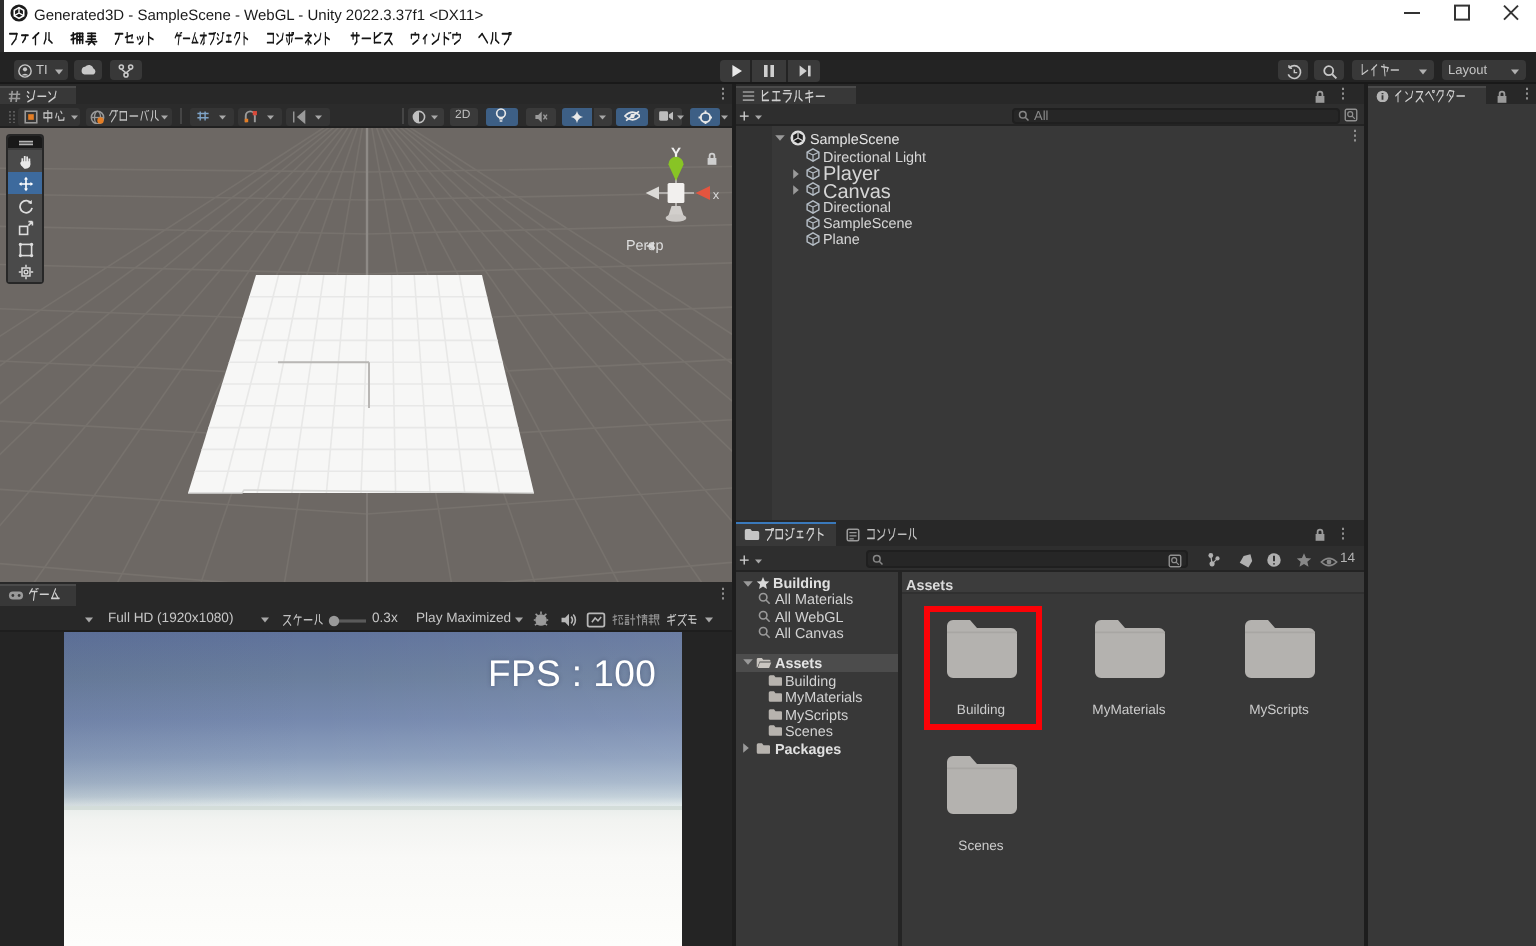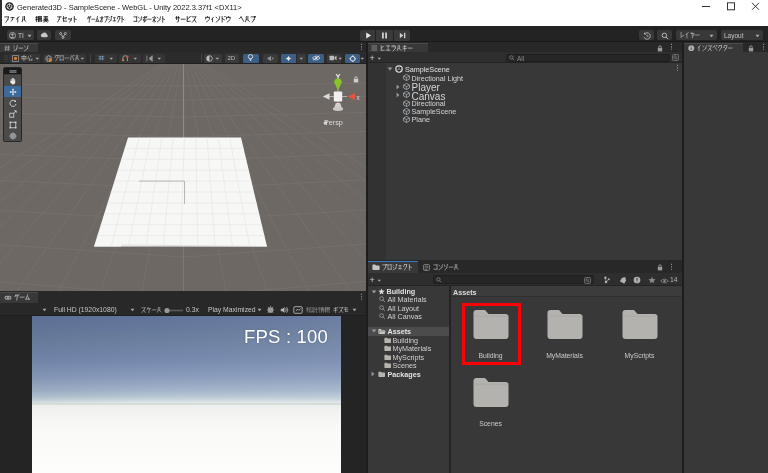--- a/index.html
+++ b/index.html
@@ -498,21 +498,21 @@
 <path d="M20.8 33 L25.2 33 L27 38.5 L19 38.5 Z" fill="#d2cfcc"></path>
 <ellipse cx="23" cy="39" rx="5.2" ry="1.9" fill="#cbc8c5"></ellipse>
 </svg>
 <svg class="abs" style="left:352.5px;top:12px" width="6" height="7" viewBox="0 0 6 7">
         <rect x="0.8" y="3" width="4.4" height="3.4" fill="#cfcfcf"></rect>
         <path d="M1.8 3 V2 A1.2 1.2 0 0 1 4.2 2 V3" fill="none" stroke="#cfcfcf" stroke-width="0.9"></path>
       </svg>
 <svg class="abs" style="left:322px;top:56px" width="6" height="6" viewBox="0 0 6 6">
         <path d="M5 0.8 L1 3 L5 5.2 Z" fill="#d5d5d5"></path>
       </svg>
-<div class="t" style="left:324px;top:54.5px;font-size:7.2px;color:#dedede">Persp</div>
+<div class="t" style="left:313px;top:54.5px;font-size:7.2px;color:#dedede">Persp</div>
 </div>
 <div class="abs" style="left:0;top:291px;width:366px;height:12px;background:#282828"></div>
 <div class="abs" style="left:0;top:291.5px;width:38px;height:11.5px;background:#383838;border-top:1px solid #4a4a4a"></div>
 <svg class="abs" style="left:4px;top:294.5px" width="8" height="5.5" viewBox="0 0 10 7">
 <rect x="0.5" y="1" width="9" height="5" rx="2.5" fill="#9a9a9a"></rect>
 <circle cx="3" cy="3.5" r="0.9" fill="#383838"></circle>
       <circle cx="7" cy="3.5" r="0.9" fill="#383838"></circle>
 </svg>
 <svg style="position:absolute;left:14px;top:293.5px;opacity:1.0" width="16.5" height="7.8" viewBox="0 0 27.0 9" preserveAspectRatio="none">
       <path d="M6.4,0.2 l0.6,0.9 M7.8,-0.1 l0.6,0.9" stroke="#cfcfcf" stroke-width="0.9" fill="none"></path>
@@ -832,21 +832,21 @@
 <div class="t" style="left:386.5px;top:287px;font-size:7.2px;font-weight:bold;color:#e0e0e0">Building</div>
 <svg class="abs" style="left:379px;top:295.90000000000003px" width="6.5" height="6.5" viewBox="0 0 8 8">
 <circle cx="3.2" cy="3.2" r="2.3" fill="none" stroke="#9a9a9a" stroke-width="1"></circle>
         <path d="M4.9 4.9 L7.2 7.2" stroke="#9a9a9a" stroke-width="1"></path>
       </svg>
 <div class="t" style="left:387.5px;top:295.1px;font-size:7.2px;color:#d2d2d2">All Materials</div>
 <svg class="abs" style="left:379px;top:304.50000000000006px" width="6.5" height="6.5" viewBox="0 0 8 8">
 <circle cx="3.2" cy="3.2" r="2.3" fill="none" stroke="#9a9a9a" stroke-width="1"></circle>
         <path d="M4.9 4.9 L7.2 7.2" stroke="#9a9a9a" stroke-width="1"></path>
       </svg>
-<div class="t" style="left:387.5px;top:303.70000000000005px;font-size:7.2px;color:#d2d2d2">All Layout</div>
+<div class="t" style="left:387.5px;top:303.70000000000005px;font-size:7.2px;color:#d2d2d2">All WebGL</div>
 <svg class="abs" style="left:379px;top:313.1px" width="6.5" height="6.5" viewBox="0 0 8 8">
 <circle cx="3.2" cy="3.2" r="2.3" fill="none" stroke="#9a9a9a" stroke-width="1"></circle>
         <path d="M4.9 4.9 L7.2 7.2" stroke="#9a9a9a" stroke-width="1"></path>
       </svg>
 <div class="t" style="left:387.5px;top:312.3px;font-size:7.2px;color:#d2d2d2">All Canvas</div>
 <div class="abs" style="left:368px;top:326.5px;width:81px;height:9px;background:#4c4c4c"></div>
 <svg class="abs" style="left:370.5px;top:329px" width="6" height="4" viewBox="0 0 6 4">
         <path d="M0.6 0.6 L3 3.4 L5.4 0.6 Z" fill="#9a9a9a"></path>
       </svg>
 <svg class="abs" style="left:377.5px;top:327.5px" width="8" height="7" viewBox="0 0 11 8">

